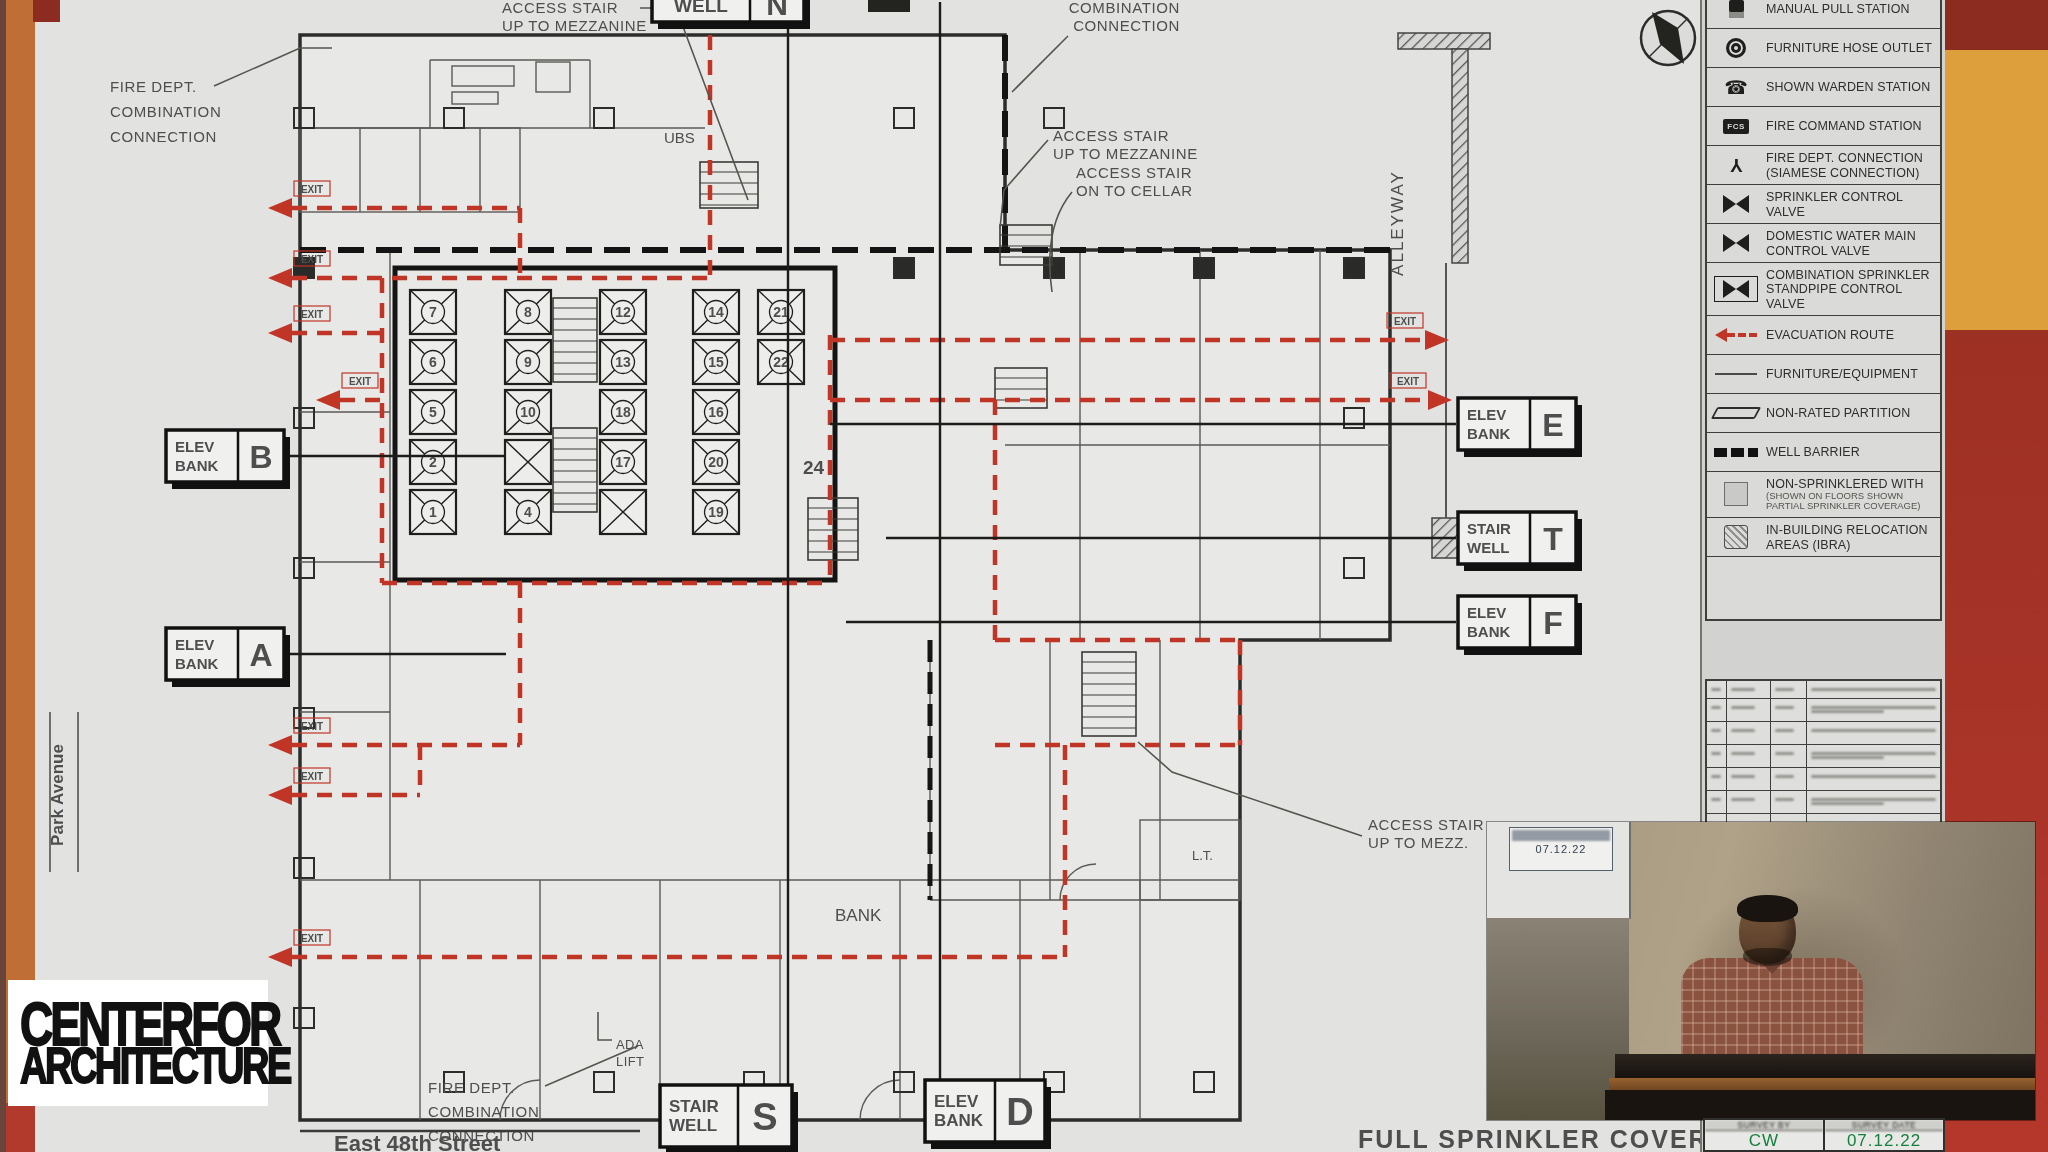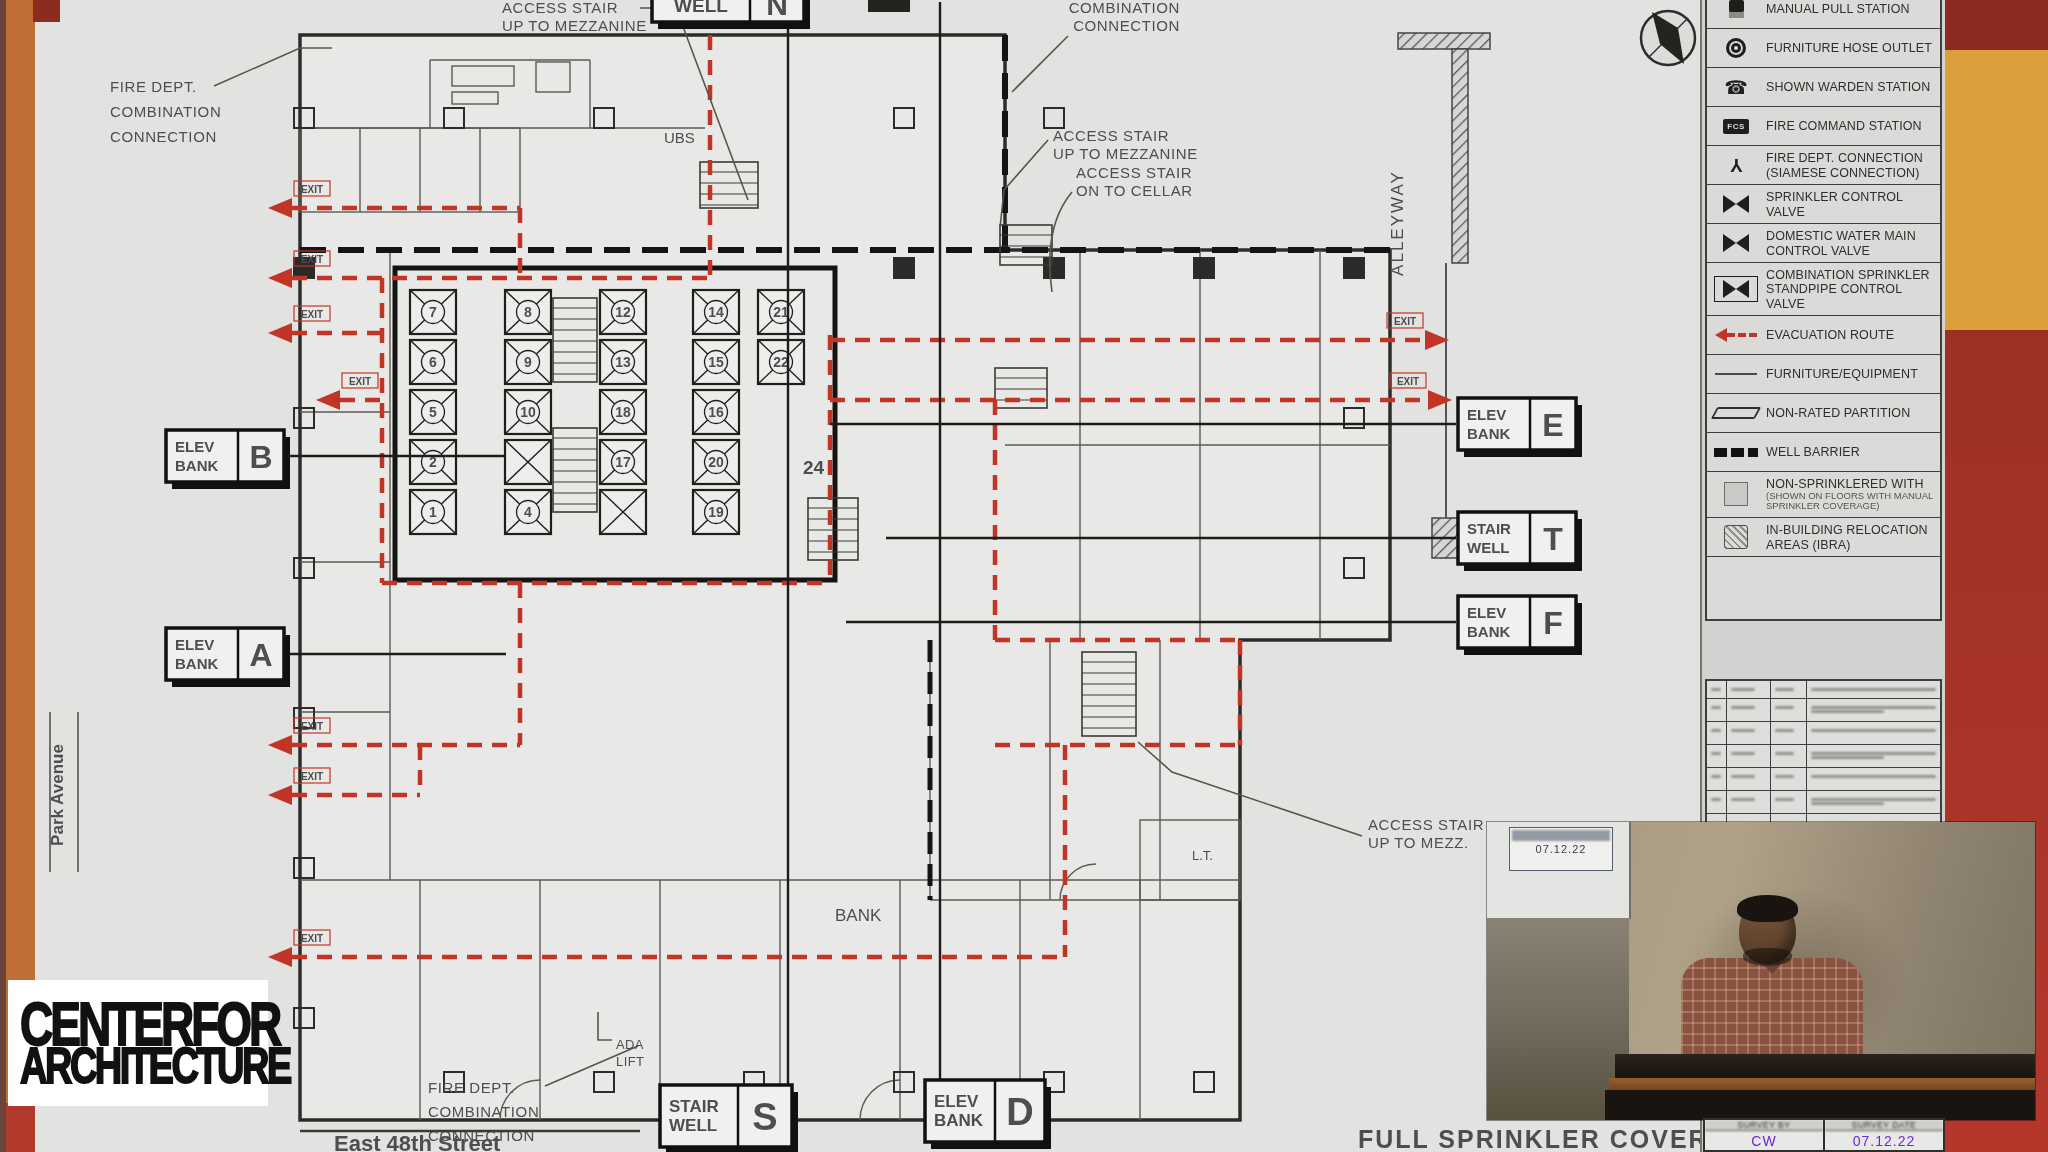--- a/index.html
+++ b/index.html
@@ -79,21 +79,21 @@
   .sm{height:3px;background:#90908c;margin:1px 4px;border-radius:2px;filter:blur(1px);}
   .sm.half{width:55%;}
 
   
   .title-block{position:absolute;left:1703px;top:1118px;width:242px;height:34px;display:flex;z-index:5;
                background:#e8e8e6;border:2px solid #2f2f2d;box-sizing:border-box;}
   .tb-cell{flex:1;border-right:2px solid #2f2f2d;display:flex;flex-direction:column;overflow:hidden;}
   .tb-cell:last-child{border-right:none;}
   .tb-h{font-size:8.5px;color:#2a2a28;text-align:center;filter:blur(1px);border-bottom:1px solid #55554f;
         background:#cfcfcb;line-height:10px;height:10px;letter-spacing:.5px;}
-  .tb-v{flex:1;display:flex;align-items:center;justify-content:center;font-size:14px;color:#6d28d9;
+  .tb-v{flex:1;display:flex;align-items:center;justify-content:center;font-size:17px;color:#15803d;
         letter-spacing:1px;filter:blur(.4px);}
 
   
   .logo{position:absolute;left:8px;top:980px;width:260px;height:126px;background:#fff;z-index:6;
         display:flex;flex-direction:column;justify-content:center;padding:4px 12px;box-sizing:border-box;}
   .logo-row1{display:flex;justify-content:space-between;align-items:baseline;}
   .logo span{font-weight:bold;color:#111;-webkit-text-stroke:1.4px #111;line-height:1;
              transform:scaleY(1.32);transform-origin:center;display:inline-block;}
   .logo-row1 span{font-size:46px;letter-spacing:-3px;}
   .logo-row2 span{font-size:38px;letter-spacing:-2.5px;}
@@ -706,21 +706,21 @@
       <div class="lg-text">
         <span class="lg-label">WELL BARRIER</span>
 
       </div>
     </div>
 
     <div class="lg-row">
       <span class="ic ic-non-sprinklered-areas-icon"></span>
       <div class="lg-text">
         <span class="lg-label">NON-SPRINKLERED WITH</span>
-        <span class="lg-sub">(SHOWN ON FLOORS WITH MANUAL SPRINKLER COVERAGE)</span>
+        <span class="lg-sub">(SHOWN ON FLOORS SHOWN PARTIAL SPRINKLER COVERAGE)</span>
       </div>
     </div>
 
     <div class="lg-row">
       <span class="ic ic-in-building-relocation-areas-icon"></span>
       <div class="lg-text">
         <span class="lg-label">IN-BUILDING RELOCATION AREAS (IBRA)</span>
 
       </div>
     </div>

